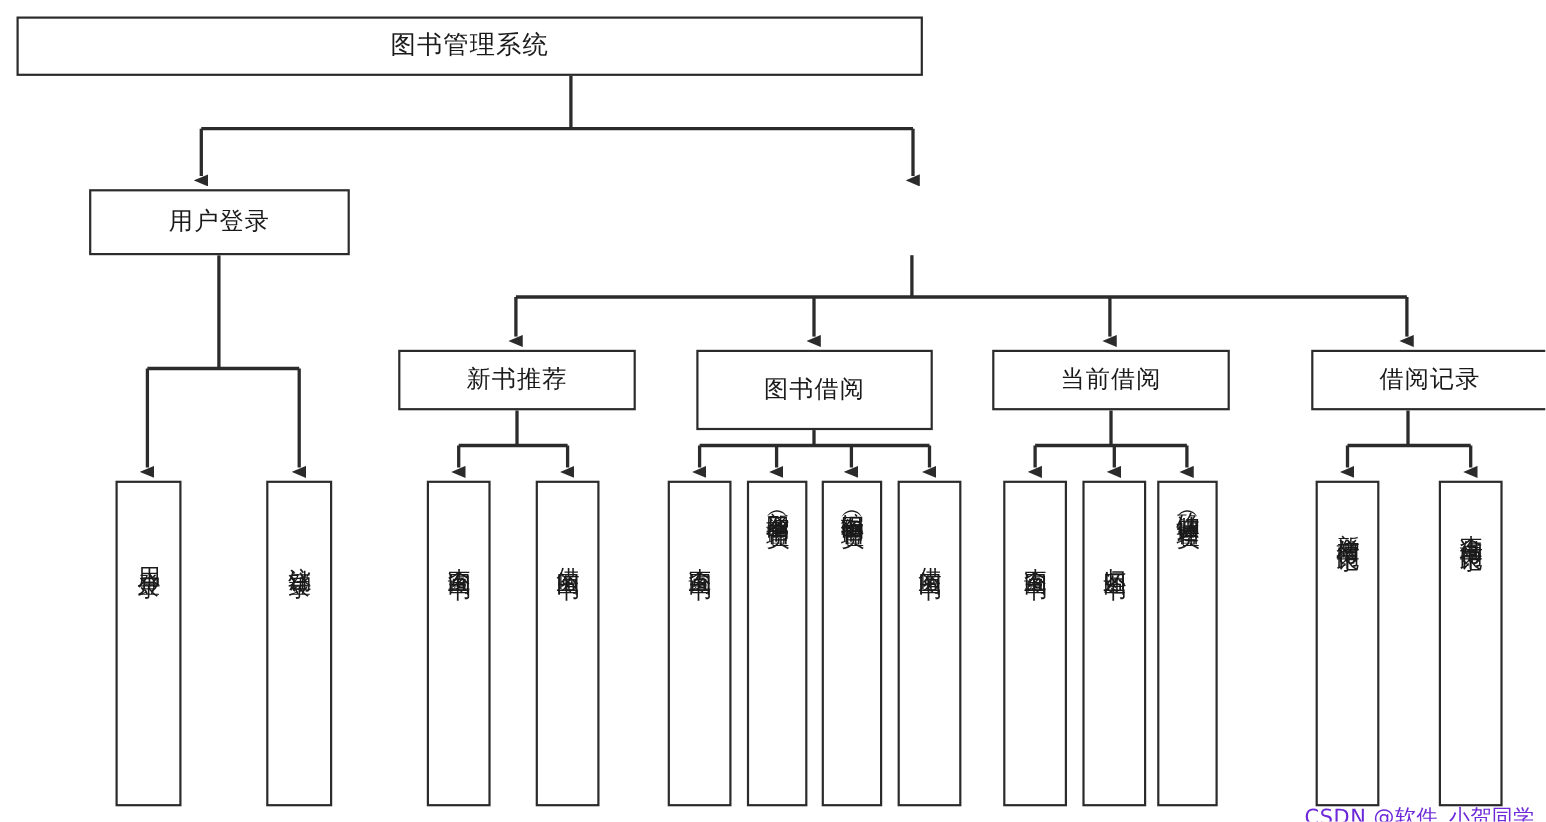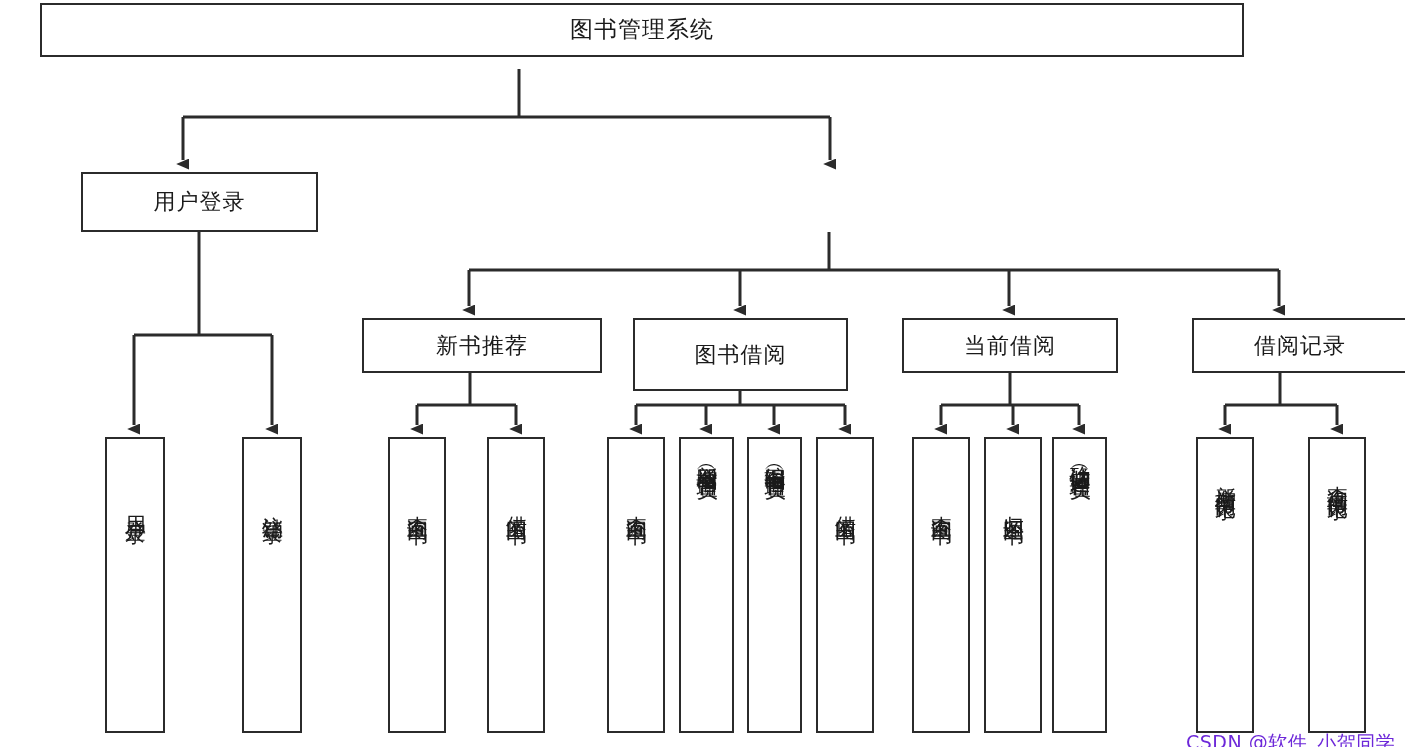--- a/index.html
+++ b/index.html
@@ -124,29 +124,29 @@
       <path d="M1013,405 L1013,425" marker-end="url(#arrow)"></path>
       <path d="M1079,405 L1079,425" marker-end="url(#arrow)"></path>
 
       <path d="M1280,373 L1280,405"></path>
       <path d="M1225,405 L1337,405"></path>
       <path d="M1225,405 L1225,425" marker-end="url(#arrow)"></path>
       <path d="M1337,405 L1337,425" marker-end="url(#arrow)"></path>
     </g>
   </svg>
 
-  <div class="node horiz root" style="left:15px; top:3px; width:1204px; height:54px;margin-left:25px;">
+  <div class="node horiz root" style="left:15px; top:15px; width:824px; height:54px;">
     <span class="label">图书管理系统</span>
   </div>
 
   <div class="node horiz" style="left:81px; top:172px; width:237px; height:60px;">
     <span class="label">用户登录</span>
   </div>
 
-  <div class="node horiz" style="left:362px; top:318px; width:240px; height:55px;">
+  <div class="node horiz" style="left:362px; top:318px; width:216px; height:55px;">
     <span class="label">新书推荐</span>
   </div>
   <div class="node horiz" style="left:633px; top:318px; width:215px; height:73px;">
     <span class="label">图书借阅</span>
   </div>
   <div class="node horiz" style="left:902px; top:318px; width:216px; height:55px;">
     <span class="label">当前借阅</span>
   </div>
   <div class="node horiz" style="left:1172px; top:318px; width:216px; height:55px;margin-left:20px;">
     <span class="label">借阅记录</span>

